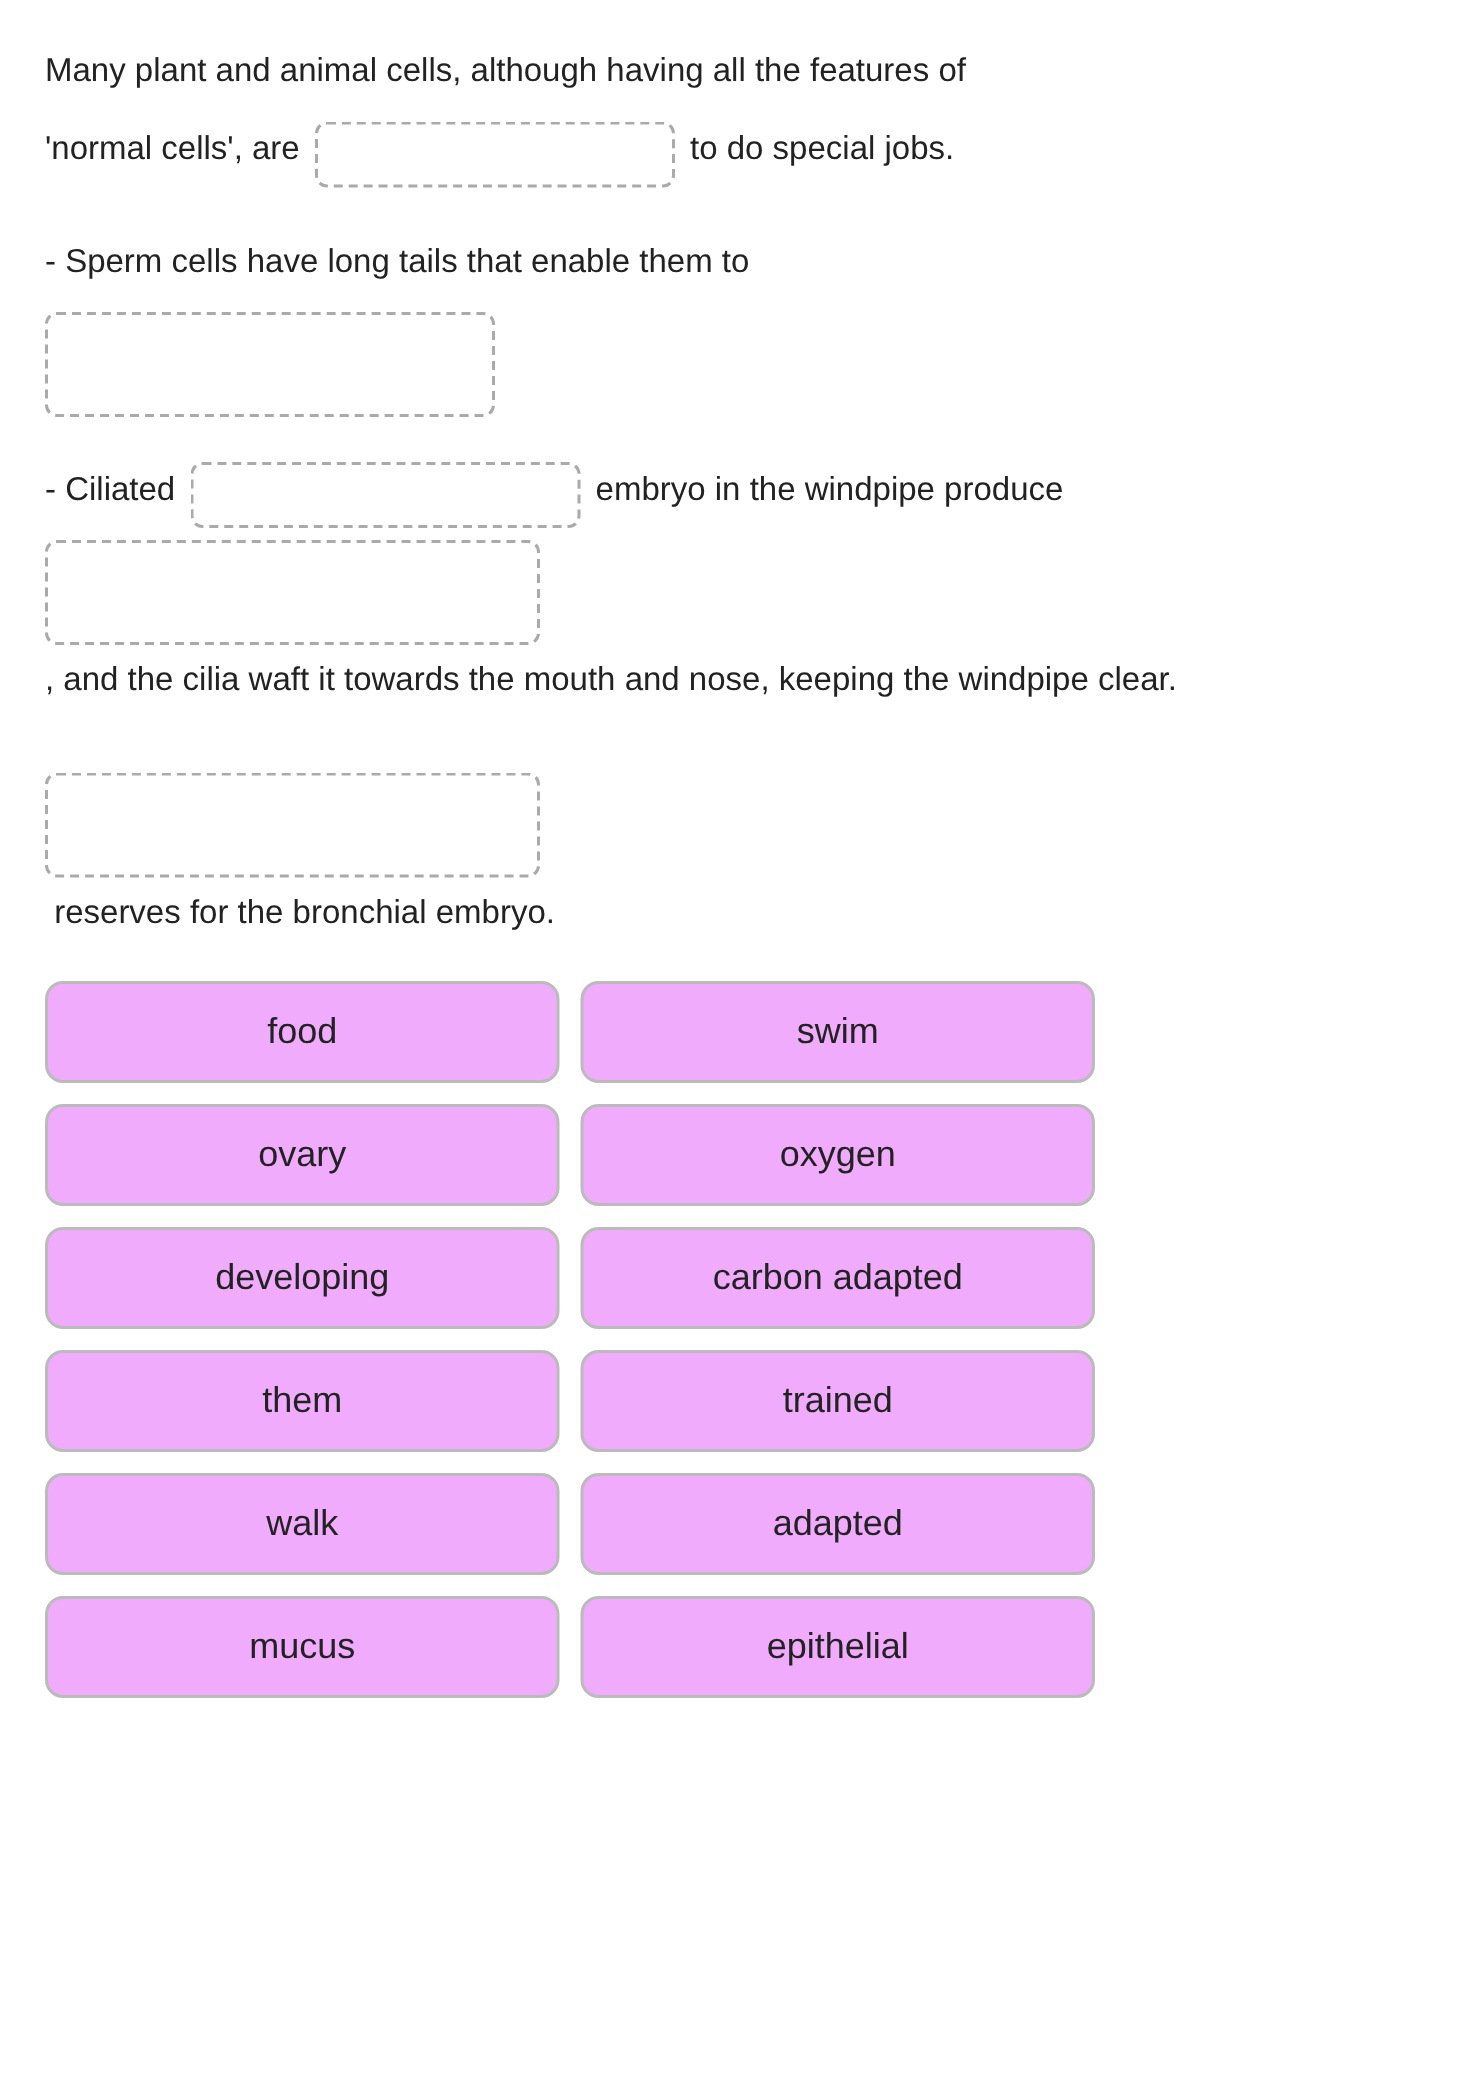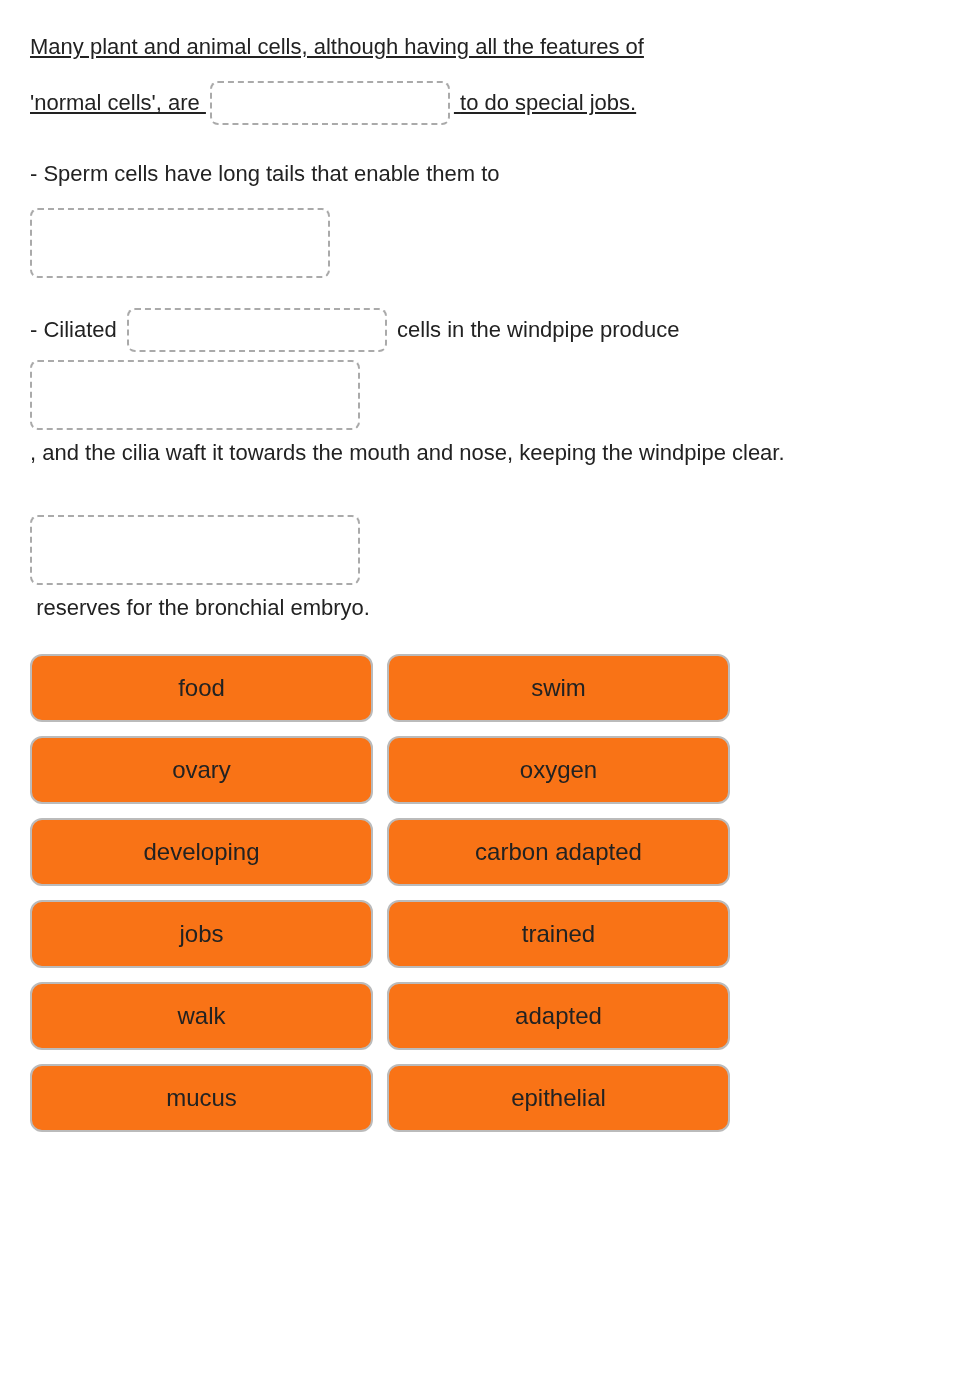--- a/index.html
+++ b/index.html
@@ -50,27 +50,26 @@
       display: block;
       border: 2px dashed #aaa;
       border-radius: 8px;
       width: 330px;
       height: 70px;
       margin: 8px 0 6px 0;
     }
 
     .section {
       margin-bottom: 32px;
-      text-decoration: underline;
     }
 
     .section-line {
       display: flex;
       flex-wrap: wrap;
-      align-items: center;
+      align-items: flex-start;
       line-height: 1.6;
     }
 
     .text-run {
       white-space: pre-wrap;
     }
 
     
     .word-bank {
       display: grid;
@@ -80,21 +79,21 @@
       width: 700px;
     }
 
     .word-tile {
       border: 2px solid #bbb;
       border-radius: 12px;
       padding: 18px 10px;
       text-align: center;
       font-size: 24px;
       color: #222;
-      background: #f97316;
+      background: #f0abfc;
       cursor: pointer;
       user-select: none;
     }
 
     .sperm-section {
       margin-bottom: 30px;
     }
 
     .ciliated-section {
       margin-bottom: 46px;
@@ -123,21 +122,21 @@
 
   <div class="sperm-section">
     <div class="paragraph">- Sperm cells have long tails that enable them to</div>
     <div class="block-blank"></div>
   </div>
 
   <div class="ciliated-section">
     <div class="section-line">
       <span class="text-run">- Ciliated </span>
       <span class="inline-blank" style="min-width:260px;"></span>
-      <span class="text-run"> cells in the windpipe produce</span>
+      <span class="text-run"> embryo in the windpipe produce</span>
     </div>
     <div class="block-blank-wide"></div>
     <div class="paragraph">
       <span class="text-run">, and the cilia waft it towards the mouth and nose, keeping the windpipe clear.</span>
     </div>
   </div>
 
   <div class="ovum-section">
     <div class="block-blank-wide"></div>
     <div class="paragraph">
@@ -145,21 +144,21 @@
     </div>
   </div>
 
   <div class="word-bank">
     <div class="word-tile">food</div>
     <div class="word-tile">swim</div>
     <div class="word-tile">ovary</div>
     <div class="word-tile">oxygen</div>
     <div class="word-tile">developing</div>
     <div class="word-tile">carbon adapted</div>
-    <div class="word-tile">jobs</div>
+    <div class="word-tile">them</div>
     <div class="word-tile">trained</div>
     <div class="word-tile">walk</div>
     <div class="word-tile">adapted</div>
     <div class="word-tile">mucus</div>
     <div class="word-tile">epithelial</div>
   </div>
 
 </div>
 
 </body></html>

